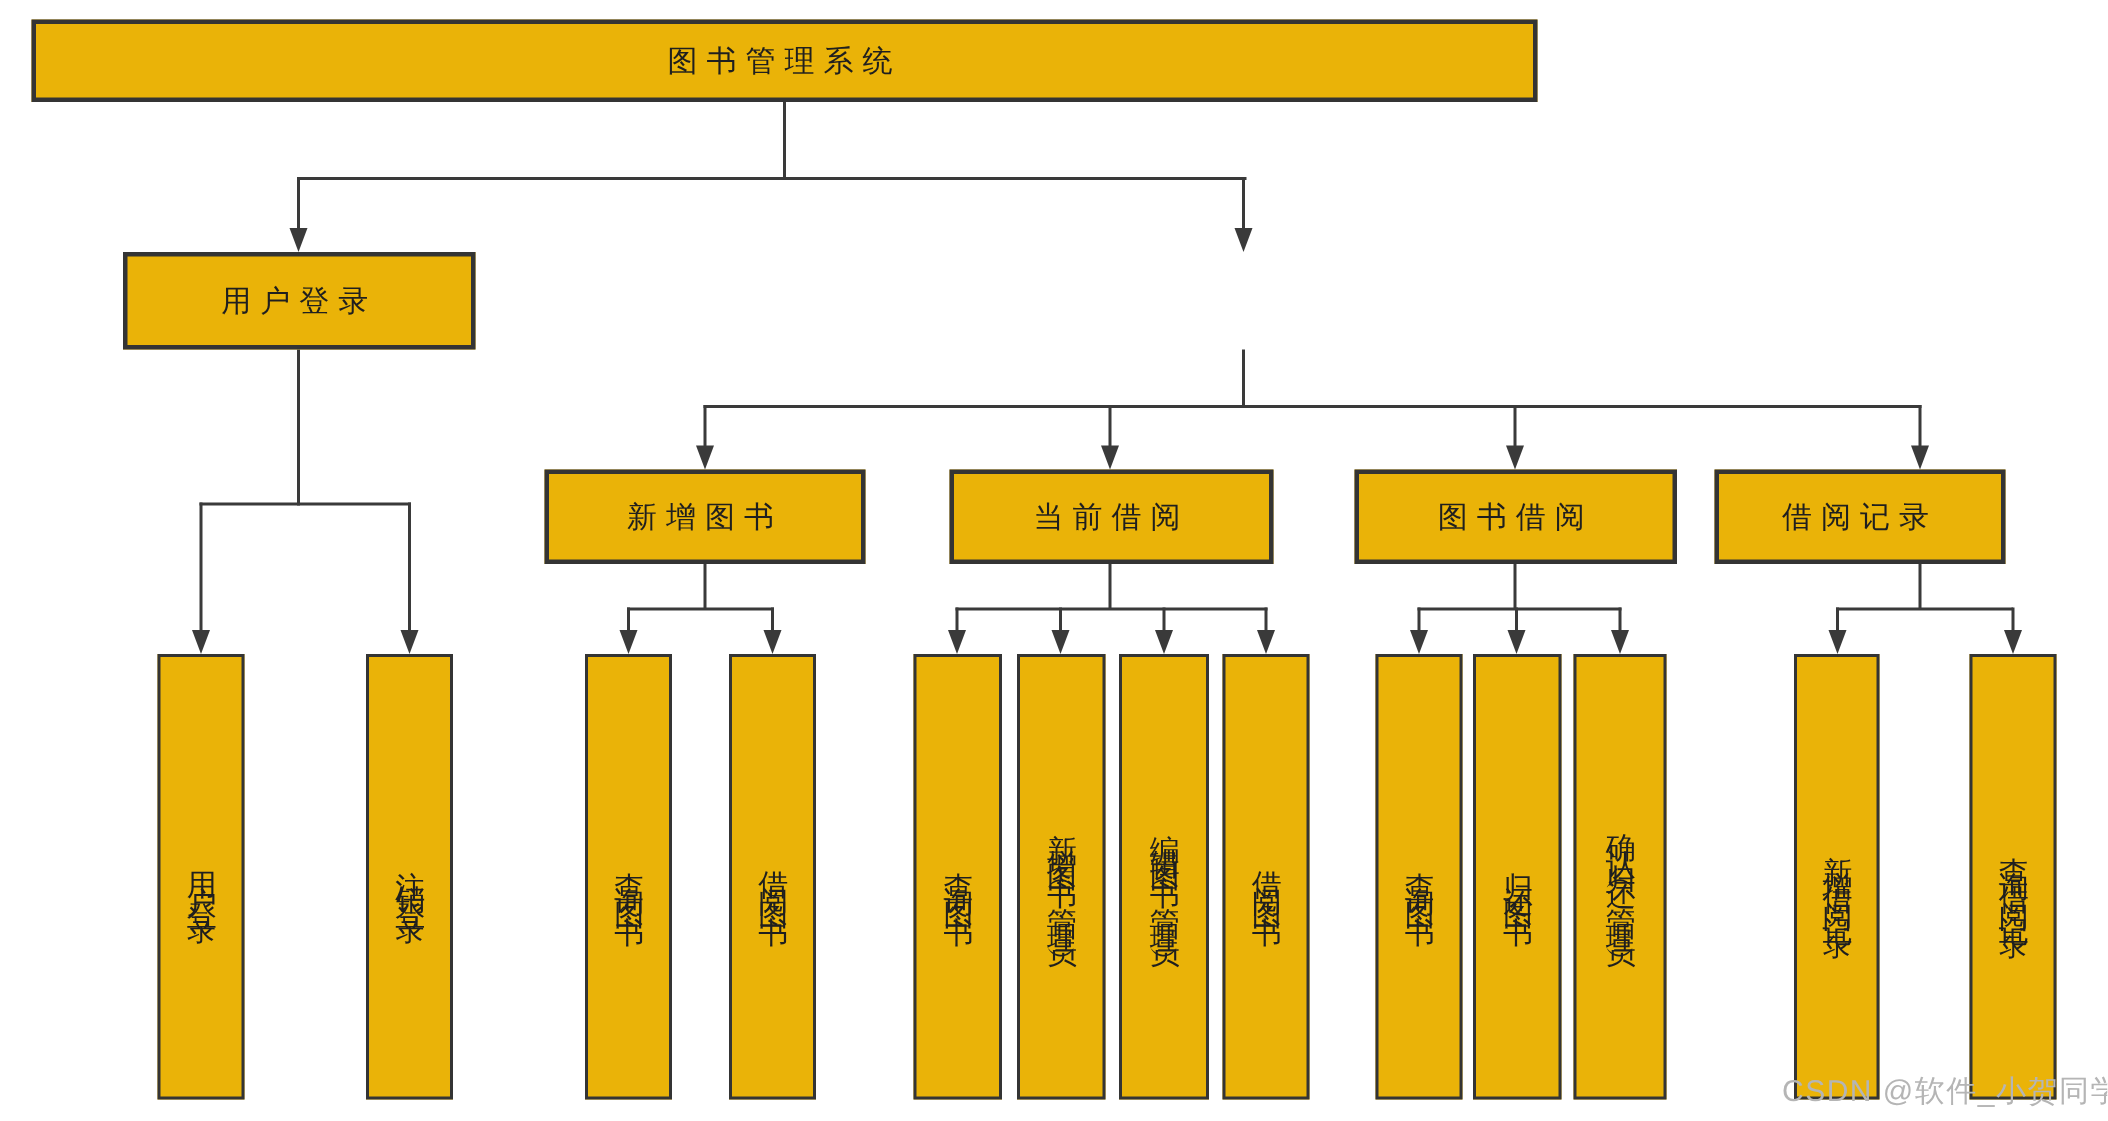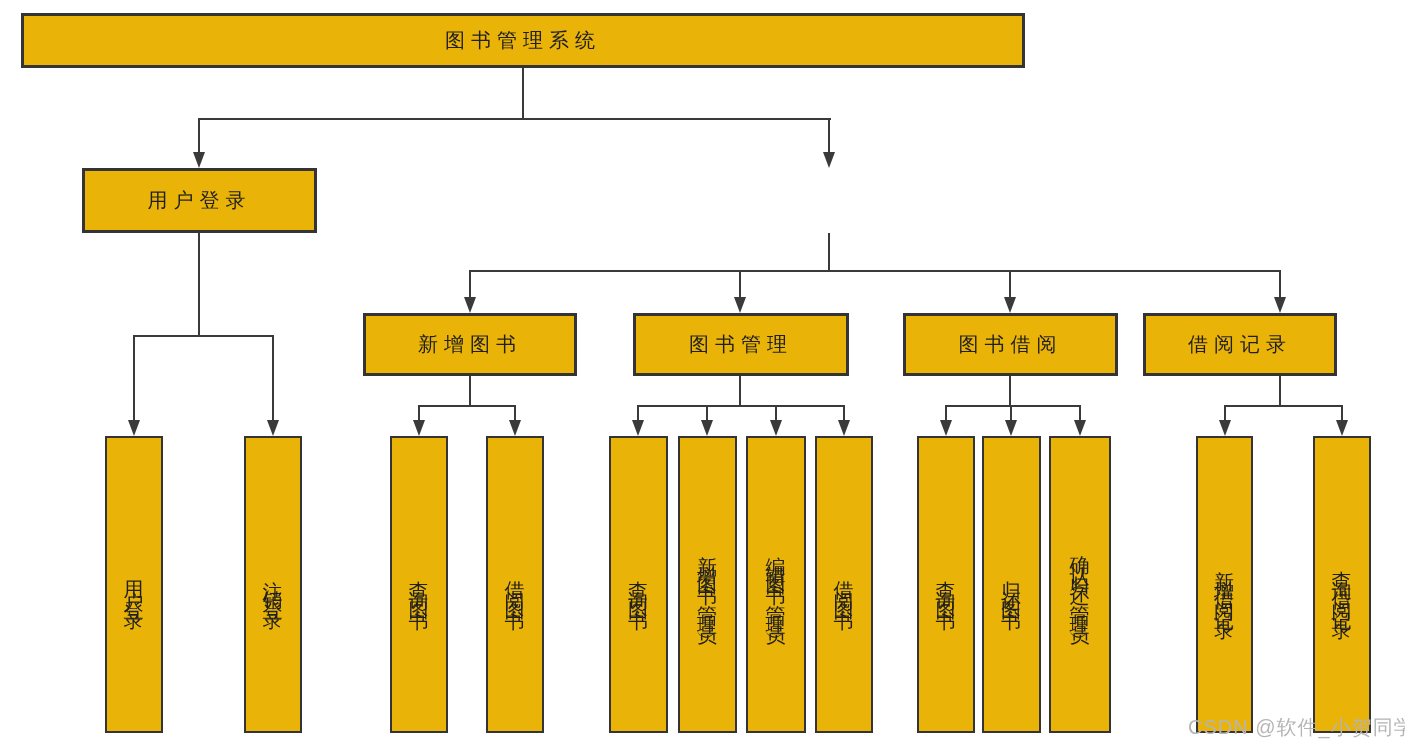--- a/index.html
+++ b/index.html
@@ -98,21 +98,21 @@
   </div>
 
   <div class="box" style="left:82px;top:168px;width:235px;height:65px">
     <span class="hlabel">用户登录</span>
   </div>
 
   <div class="box" style="left:363px;top:313px;width:214px;height:63px">
     <span class="hlabel">新增图书</span>
   </div>
   <div class="box" style="left:633px;top:313px;width:216px;height:63px">
-    <span class="hlabel">图书管理</span>
+    <span class="hlabel">当前借阅</span>
   </div>
   <div class="box" style="left:903px;top:313px;width:215px;height:63px">
     <span class="hlabel">图书借阅</span>
   </div>
   <div class="box" style="left:1143px;top:313px;width:194px;height:63px">
     <span class="hlabel">借阅记录</span>
   </div>
 
   <div class="box vbox" style="left:105px;top:436px;width:58px;height:297px">
     <span class="vlabel">用户登录</span>

